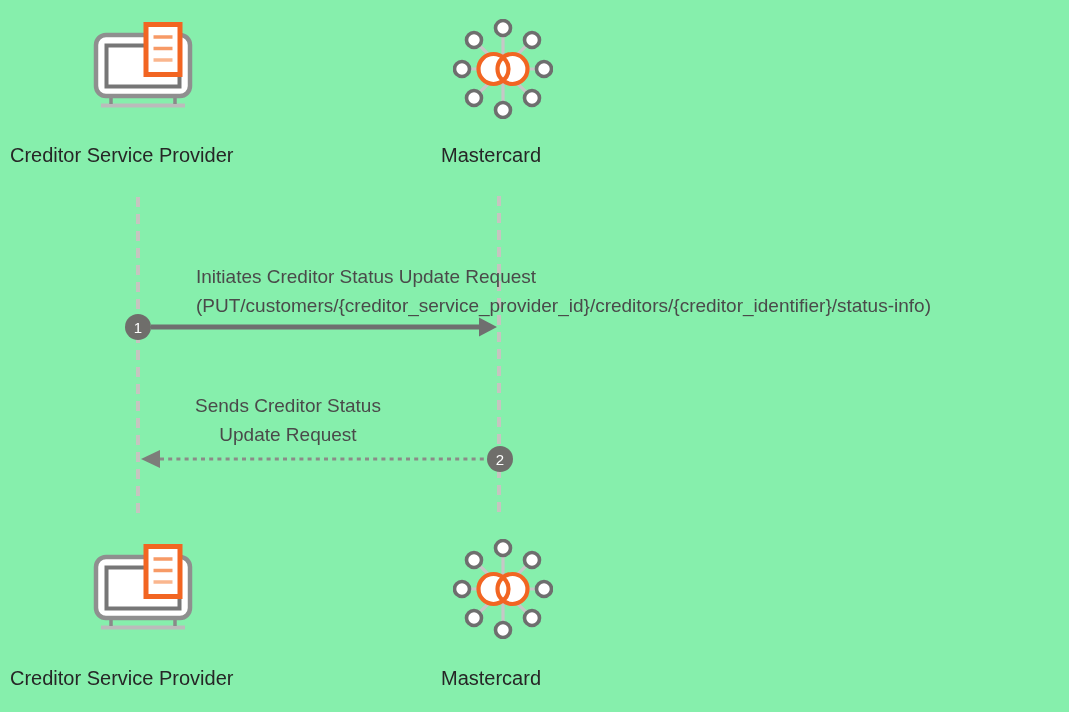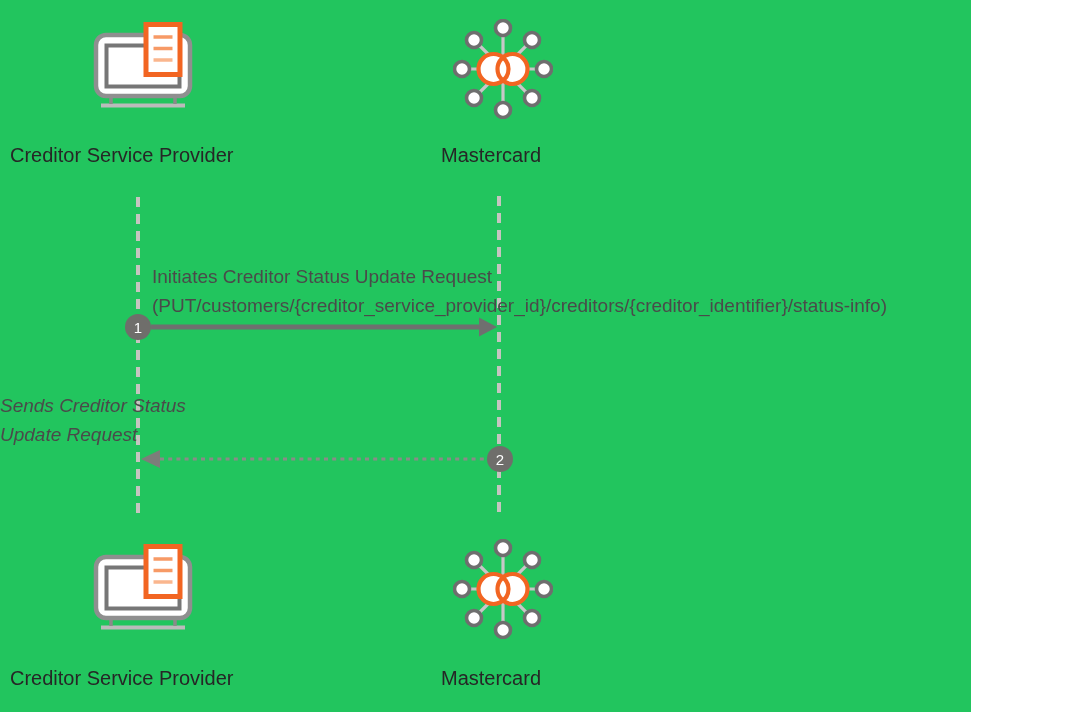--- a/index.html
+++ b/index.html
@@ -1,39 +1,40 @@
 <!DOCTYPE html>
 <html><head>
 <meta charset="utf-8">
 <style>
   html, body { margin: 0; padding: 0; background: #ffffff; }
   .stage {
     position: relative;
-    width: 971px;
+    width: 1069px;
     height: 712px;
-    background: #22c55e;
+    background: #86efac;
     font-family: "Liberation Sans", "DejaVu Sans", sans-serif;
     overflow: hidden;
   }
   .abs { position: absolute; }
   .actor-label {
     position: absolute;
     font-size: 20px;
     line-height: 24px;
     color: #262626;
     white-space: nowrap;
   }
   .msg {
     position: absolute;
     font-size: 19px;
     line-height: 29px;
     color: #4a4a4a;
     white-space: nowrap;
+    margin-left: 44px;
   }
-  .msg.right { text-align: left; font-style: italic; }
+  .msg.right { text-align: center; }
   .overlay { position: absolute; left: 0; top: 0; }
   .badge-num {
     font-size: 15px;
     fill: #ffffff;
     font-family: "Liberation Sans", "DejaVu Sans", sans-serif;
   }
 </style>
 </head>
 <body>
 

